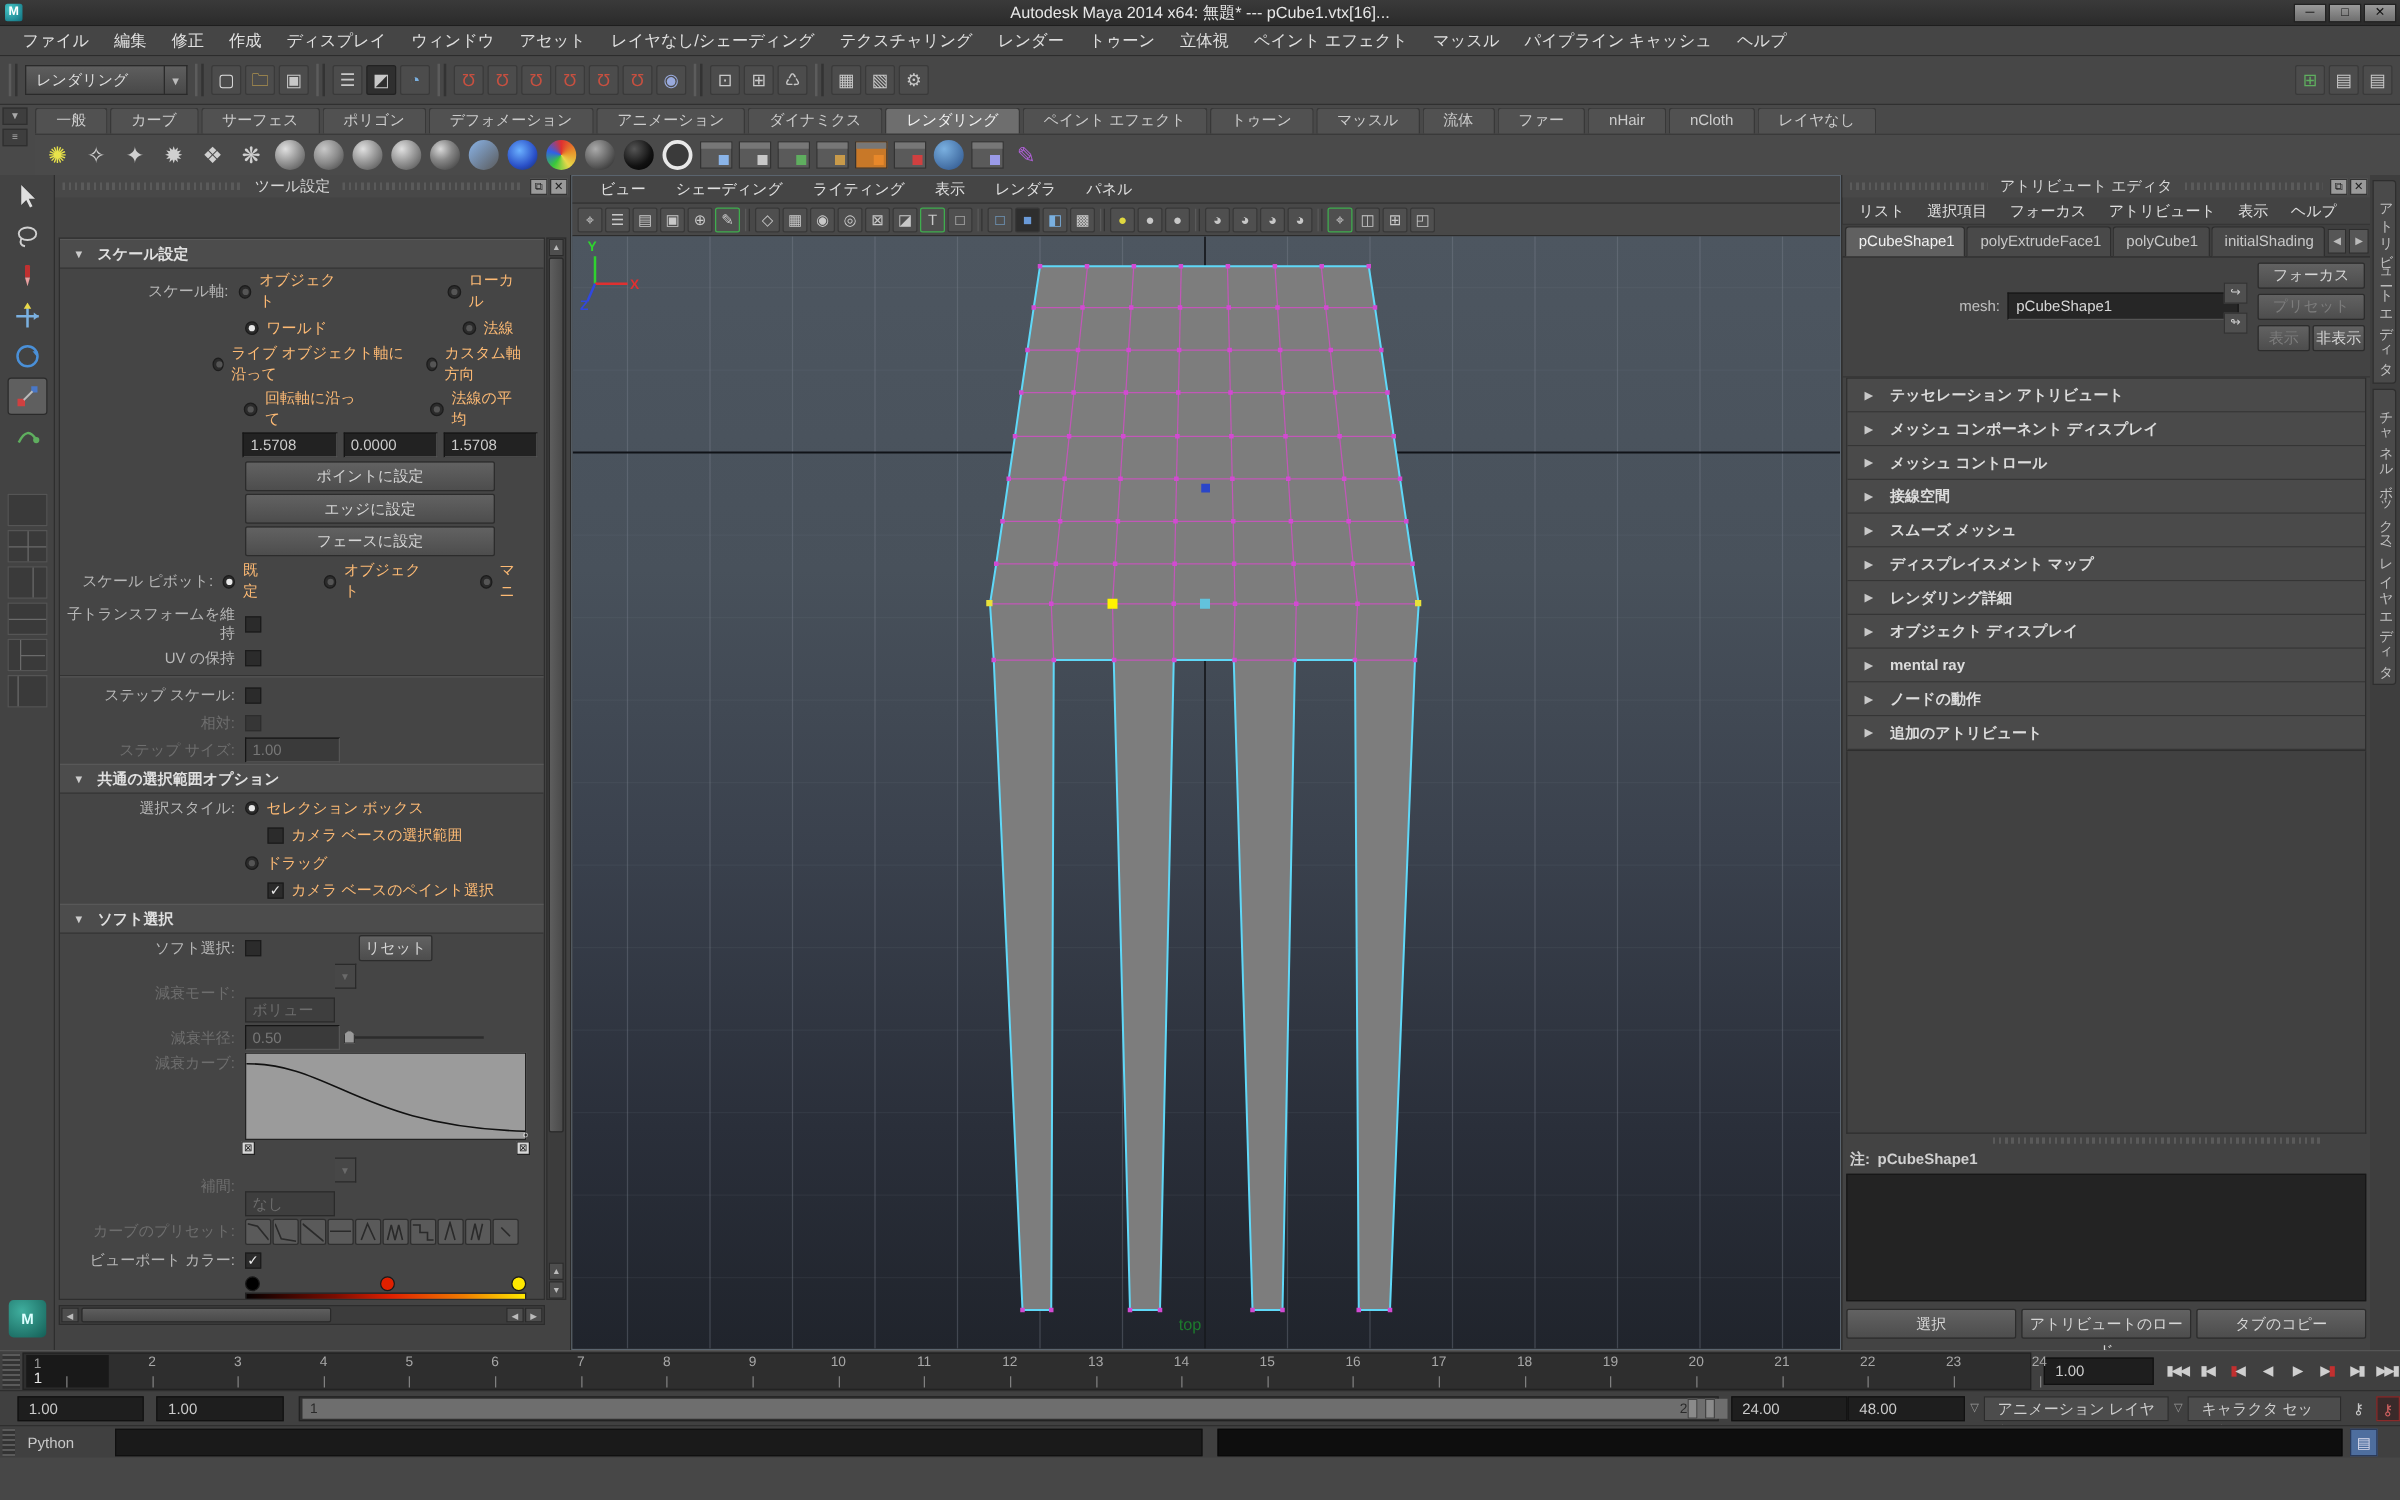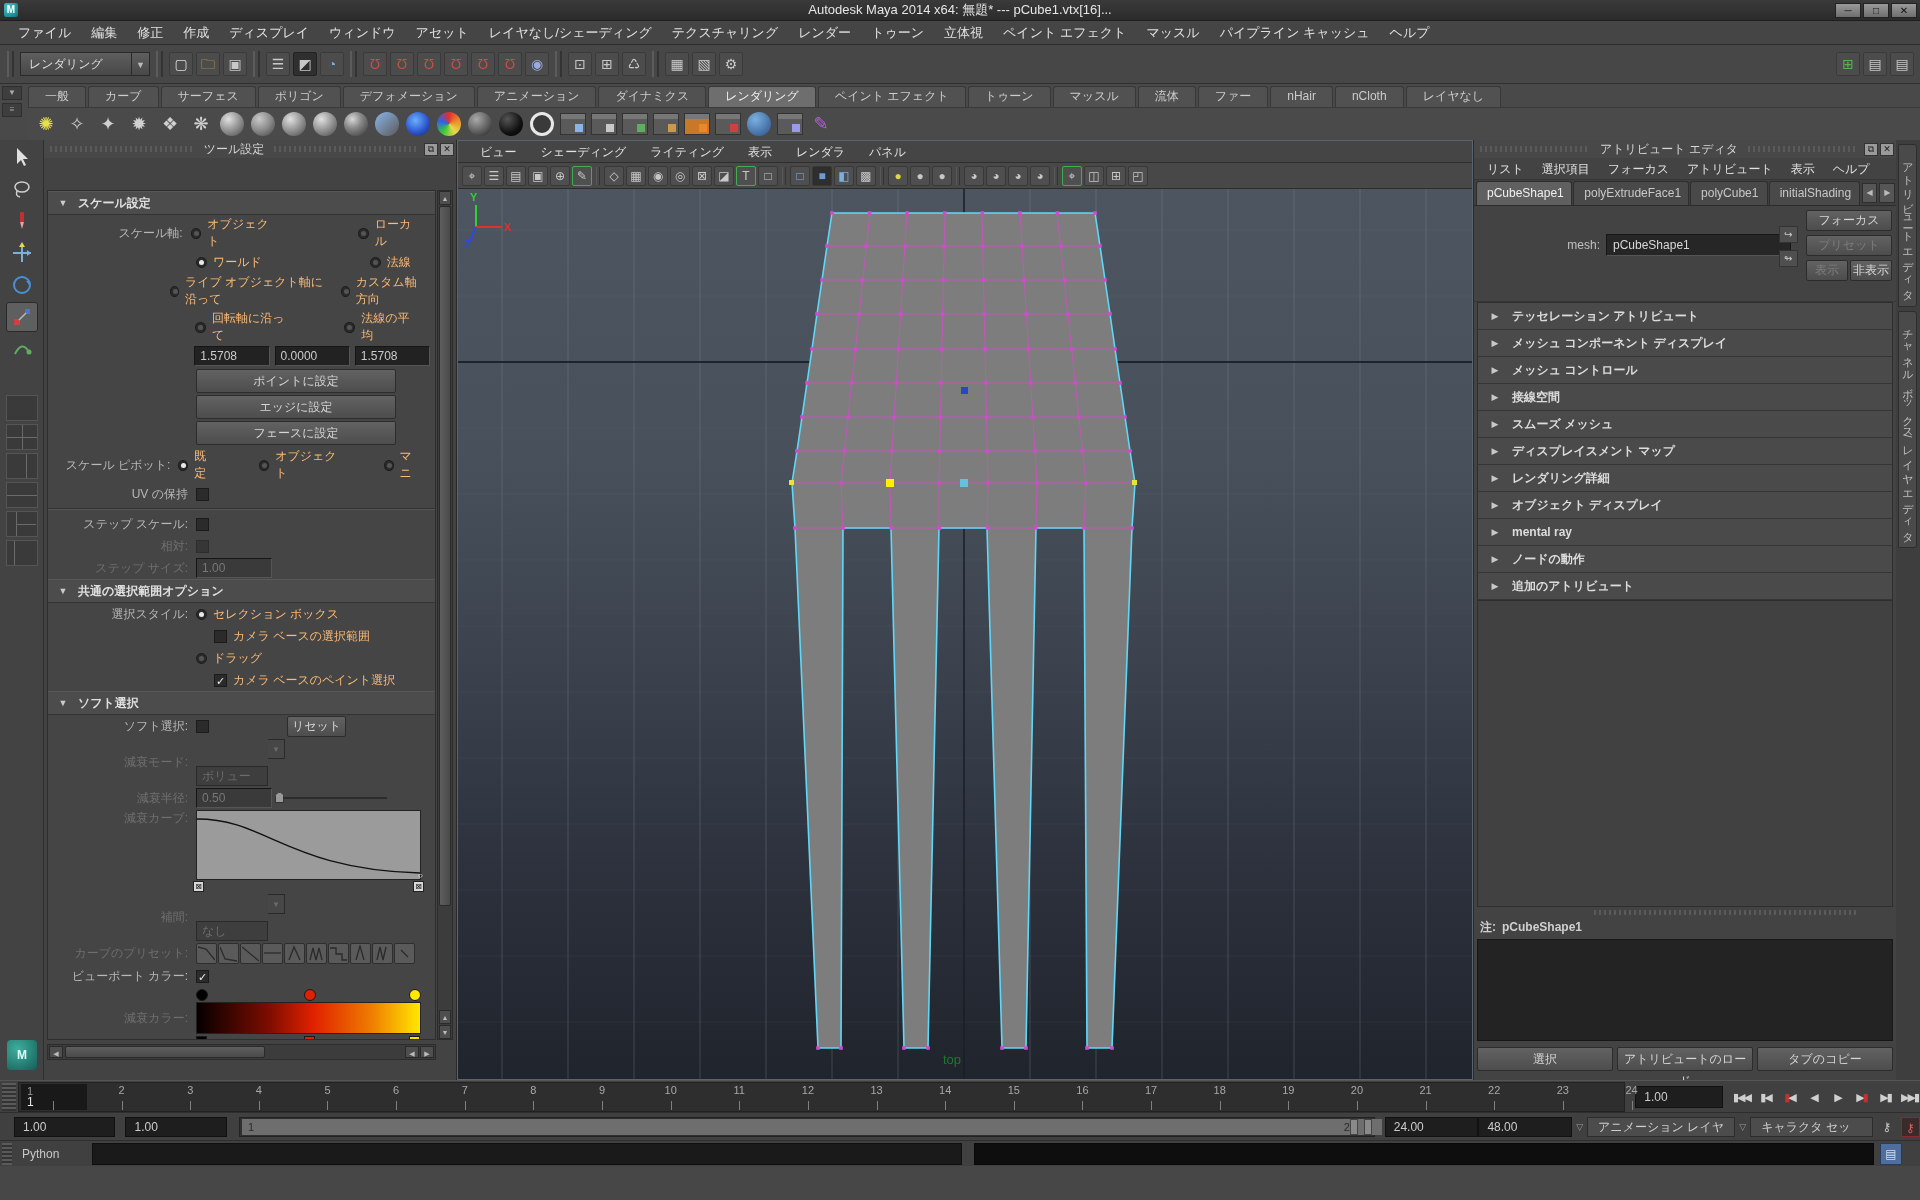--- a/index.html
+++ b/index.html
@@ -136,21 +136,21 @@
     border:1px solid #2c2c2c; }
   .hthumb { position:absolute; top:1px; bottom:1px; background:linear-gradient(#5e5e5e,#4a4a4a);
     border:1px solid #2a2a2a; border-radius:2px; }
   .harrow { position:absolute; top:1px; bottom:1px; width:14px; background:#4e4e4e; border:1px solid #2a2a2a;
     color:#bbb; font-size:7px; text-align:center; line-height:13px; }
 
   
   #viewport { position:absolute; left:457px; top:140px; width:1016px; height:940px; background:#3e3e3e;
     border:1px solid #5a646e; }
   #vp-menubar { height:22px; background:#454545; border-bottom:1px solid #2e2e2e; display:flex;
-    align-items:center; padding-left:10px; }
+    align-items:flex-end; padding-left:10px; }
   #vp-menubar .menu-item { font-size:12px; line-height:22px; padding:0 12px; }
   #vp-toolbar { height:26px; background:#484848; border-bottom:1px solid #2c2c2c; display:flex;
     align-items:center; gap:2px; padding-left:4px; }
   .vt-icon { width:20px; height:20px; background:#4f4f4f; border:1px solid #383838; border-radius:2px;
     font-size:12px; color:#c8c8c8; text-align:center; line-height:18px; }
   .vt-icon.green { border-color:#3fae4e; }
   .vt-icon.pressed { background:#2e2e2e; }
   .vt-sep { width:4px; height:18px; border-left:1px solid #5a5a5a; border-right:1px solid #333; margin:0 2px; }
   #vp-canvas { position:relative; width:1014px; height:890px; overflow:hidden;
     background:linear-gradient(180deg,#4d5660 0%,#48515b 30%,#3a414d 55%,#2a2f3a 80%,#20242c 100%); }
@@ -568,20 +568,24 @@
         <div class="btn setbtn">エッジに設定</div>
         <div class="btn setbtn">フェースに設定</div>
         <div class="ts-row">
           <div class="ts-label">スケール ピボット:</div>
           <div class="radio on"></div>
           <span class="optlbl" style="margin-right: 44px;">既定</span>
           <div class="radio off"></div>
           <span class="optlbl" style="margin-right: 44px;">オブジェクト</span>
           <div class="radio off"></div>
           <span class="optlbl">マニ</span>
+        </div>
+        <div class="ts-row">
+          <div class="ts-label" style="line-height: 15px;">子トランスフォームを維持</div>
+          <div class="chk"></div>
         </div>
         <div class="ts-row">
           <div class="ts-label">UV の保持</div>
           <div class="chk"></div>
         </div>
         <div style="border-top: 1px solid rgb(51, 51, 51); border-bottom: 1px solid rgb(85, 85, 85); margin: 3px 0px;"></div>
         <div class="ts-row">
           <div class="ts-label">ステップ スケール:</div>
           <div class="chk"></div>
         </div>

